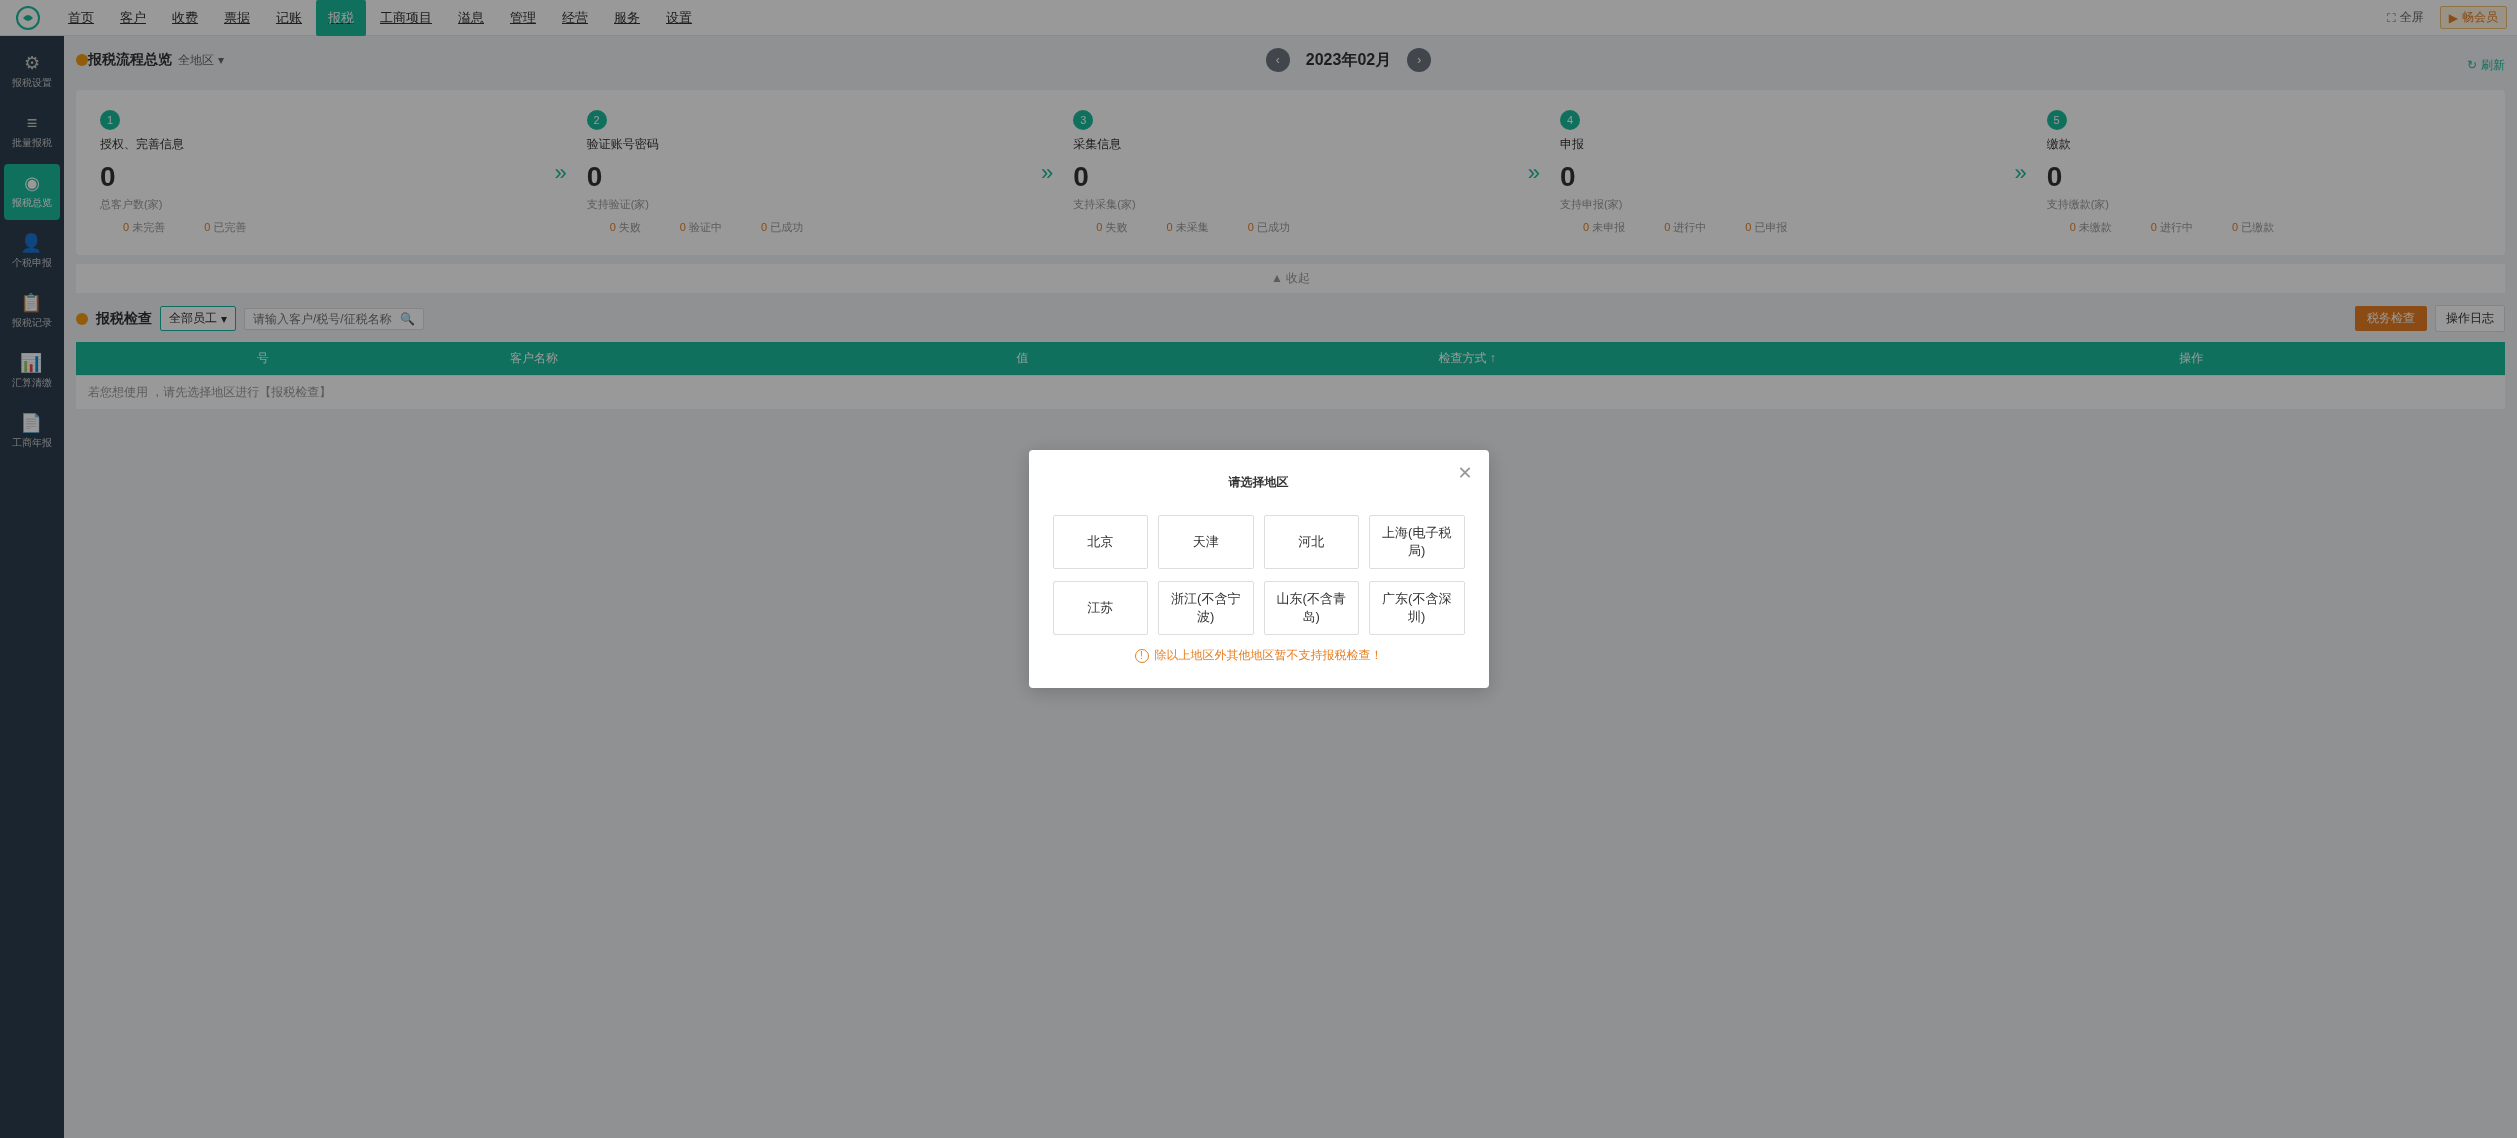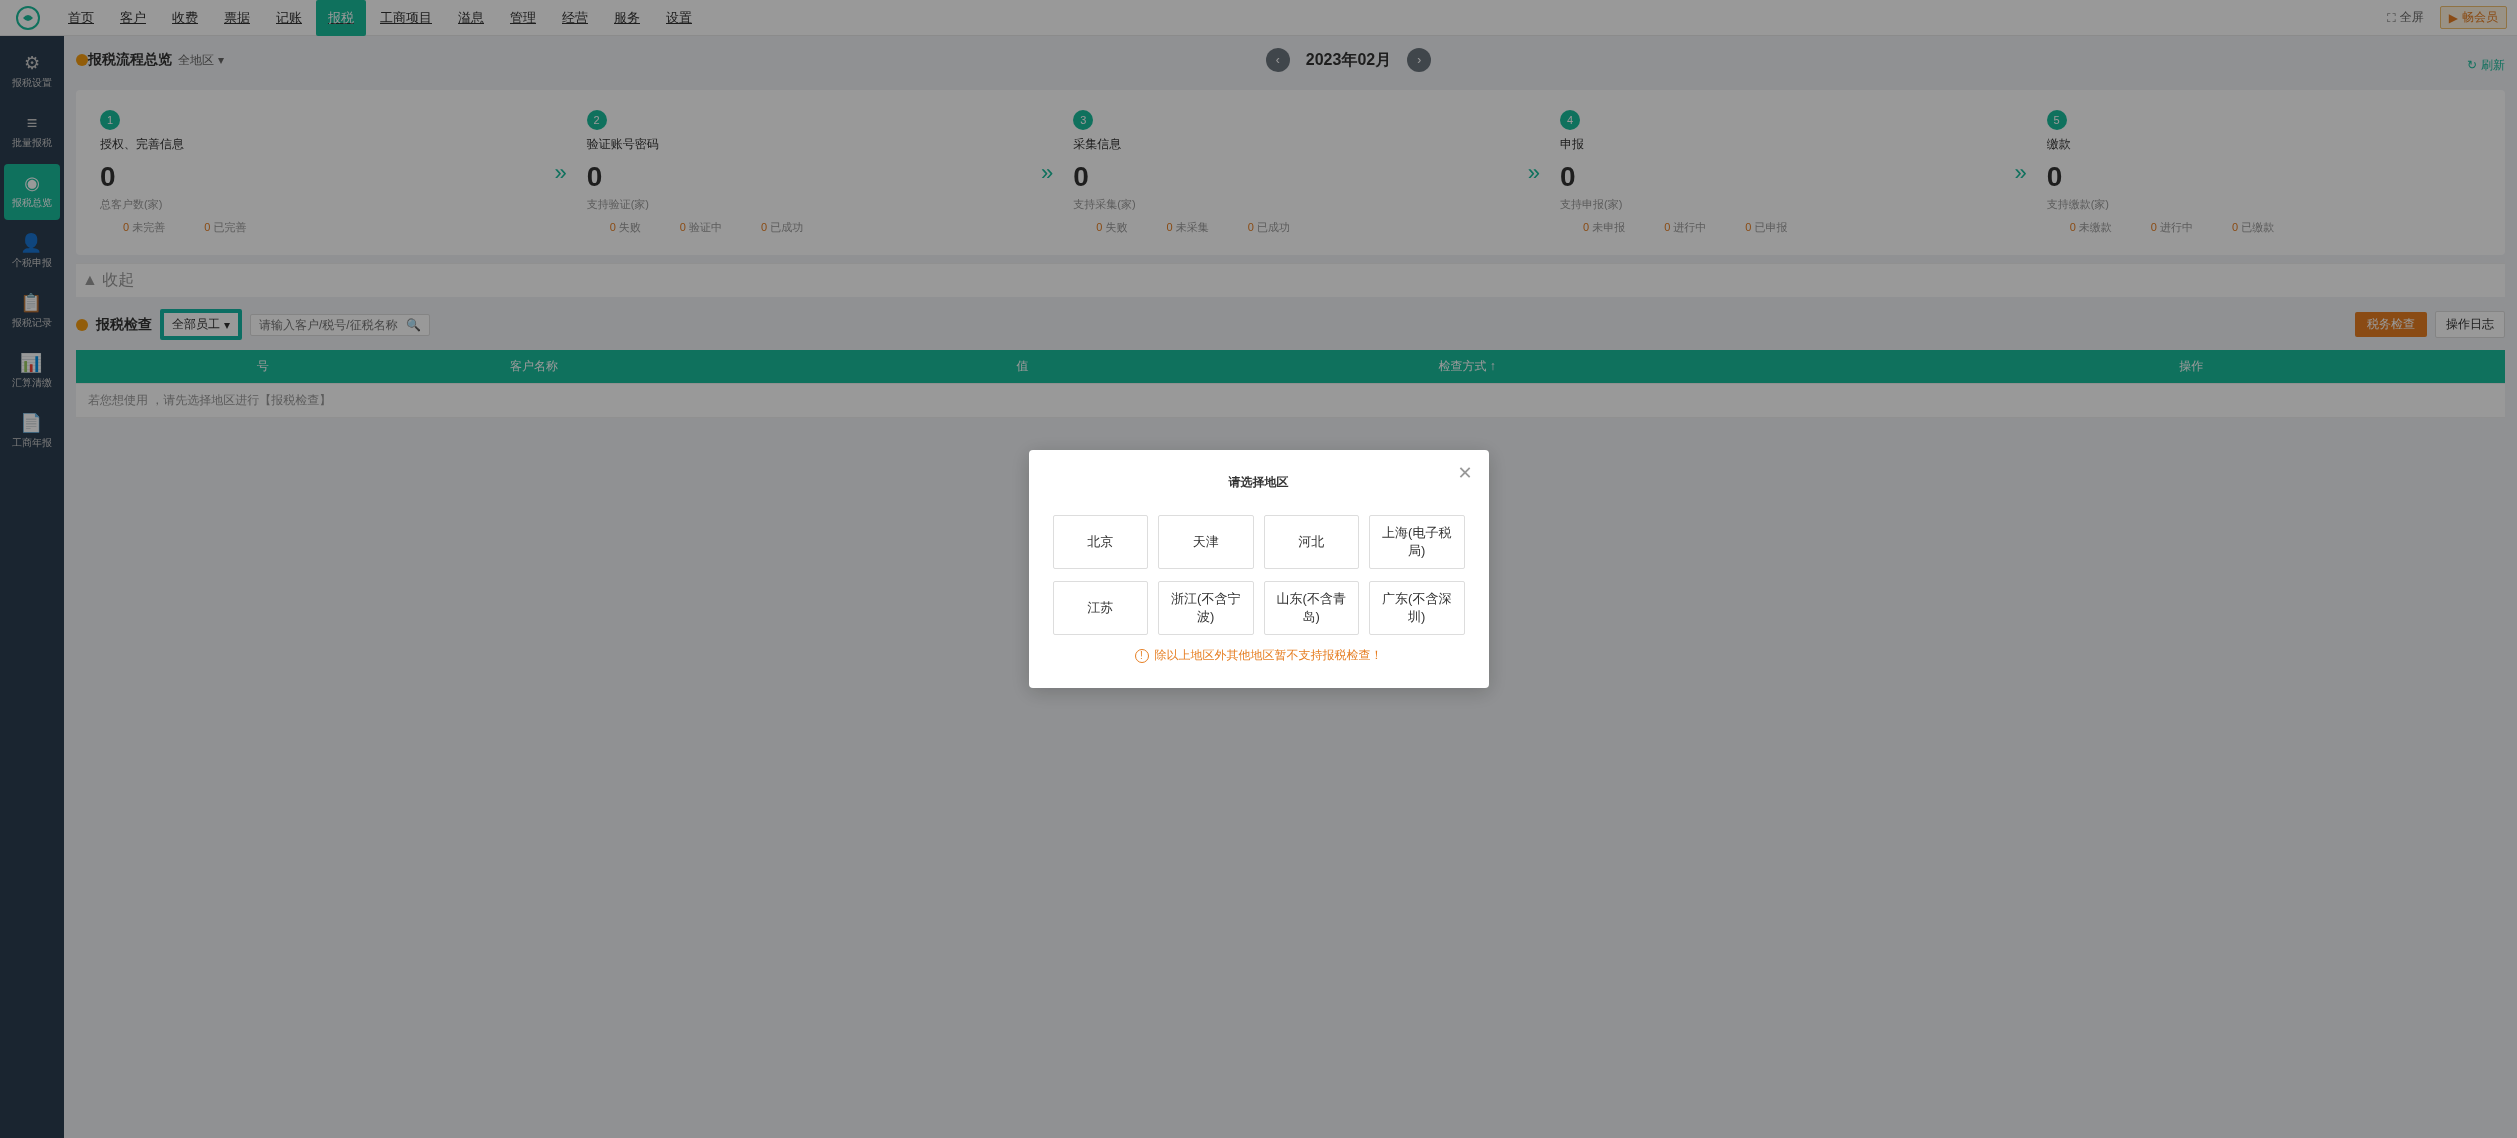--- a/index.html
+++ b/index.html
@@ -202,23 +202,24 @@
       align-items: center;
       justify-content: center;
       padding: 0 8px;
       color: #1abc9c;
       font-size: 18px;
     }
 
     
     .collapse-bar {
       background: #fff;
+      text-align: center;
       padding: 6px;
       cursor: pointer;
-      font-size: 16px;
+      font-size: 12px;
       color: #999;
       border-top: 1px solid #f0f0f0;
       margin-bottom: 12px;
     }
     .search-input-wrap {
       display: flex;
       align-items: center;
       border: 1px solid #ddd;
       border-radius: 2px;
       padding: 3px 8px;
@@ -362,21 +363,21 @@
       justify-content: center;
       font-size: 10px;
       color: #e67e22;
       flex-shrink: 0;
     }
 
     
     .emp-selector {
       display: flex;
       align-items: center;
-      border: 4px solid #14b8a6;
+      border: 1px solid #14b8a6;
       border-radius: 2px;
       padding: 3px 8px;
       background: #fff;
       cursor: pointer;
       gap: 4px;
       font-size: 12px;
     }
 
     .header-right { margin-left: auto; display: flex; align-items: center; gap: 8px; }
   </style>

